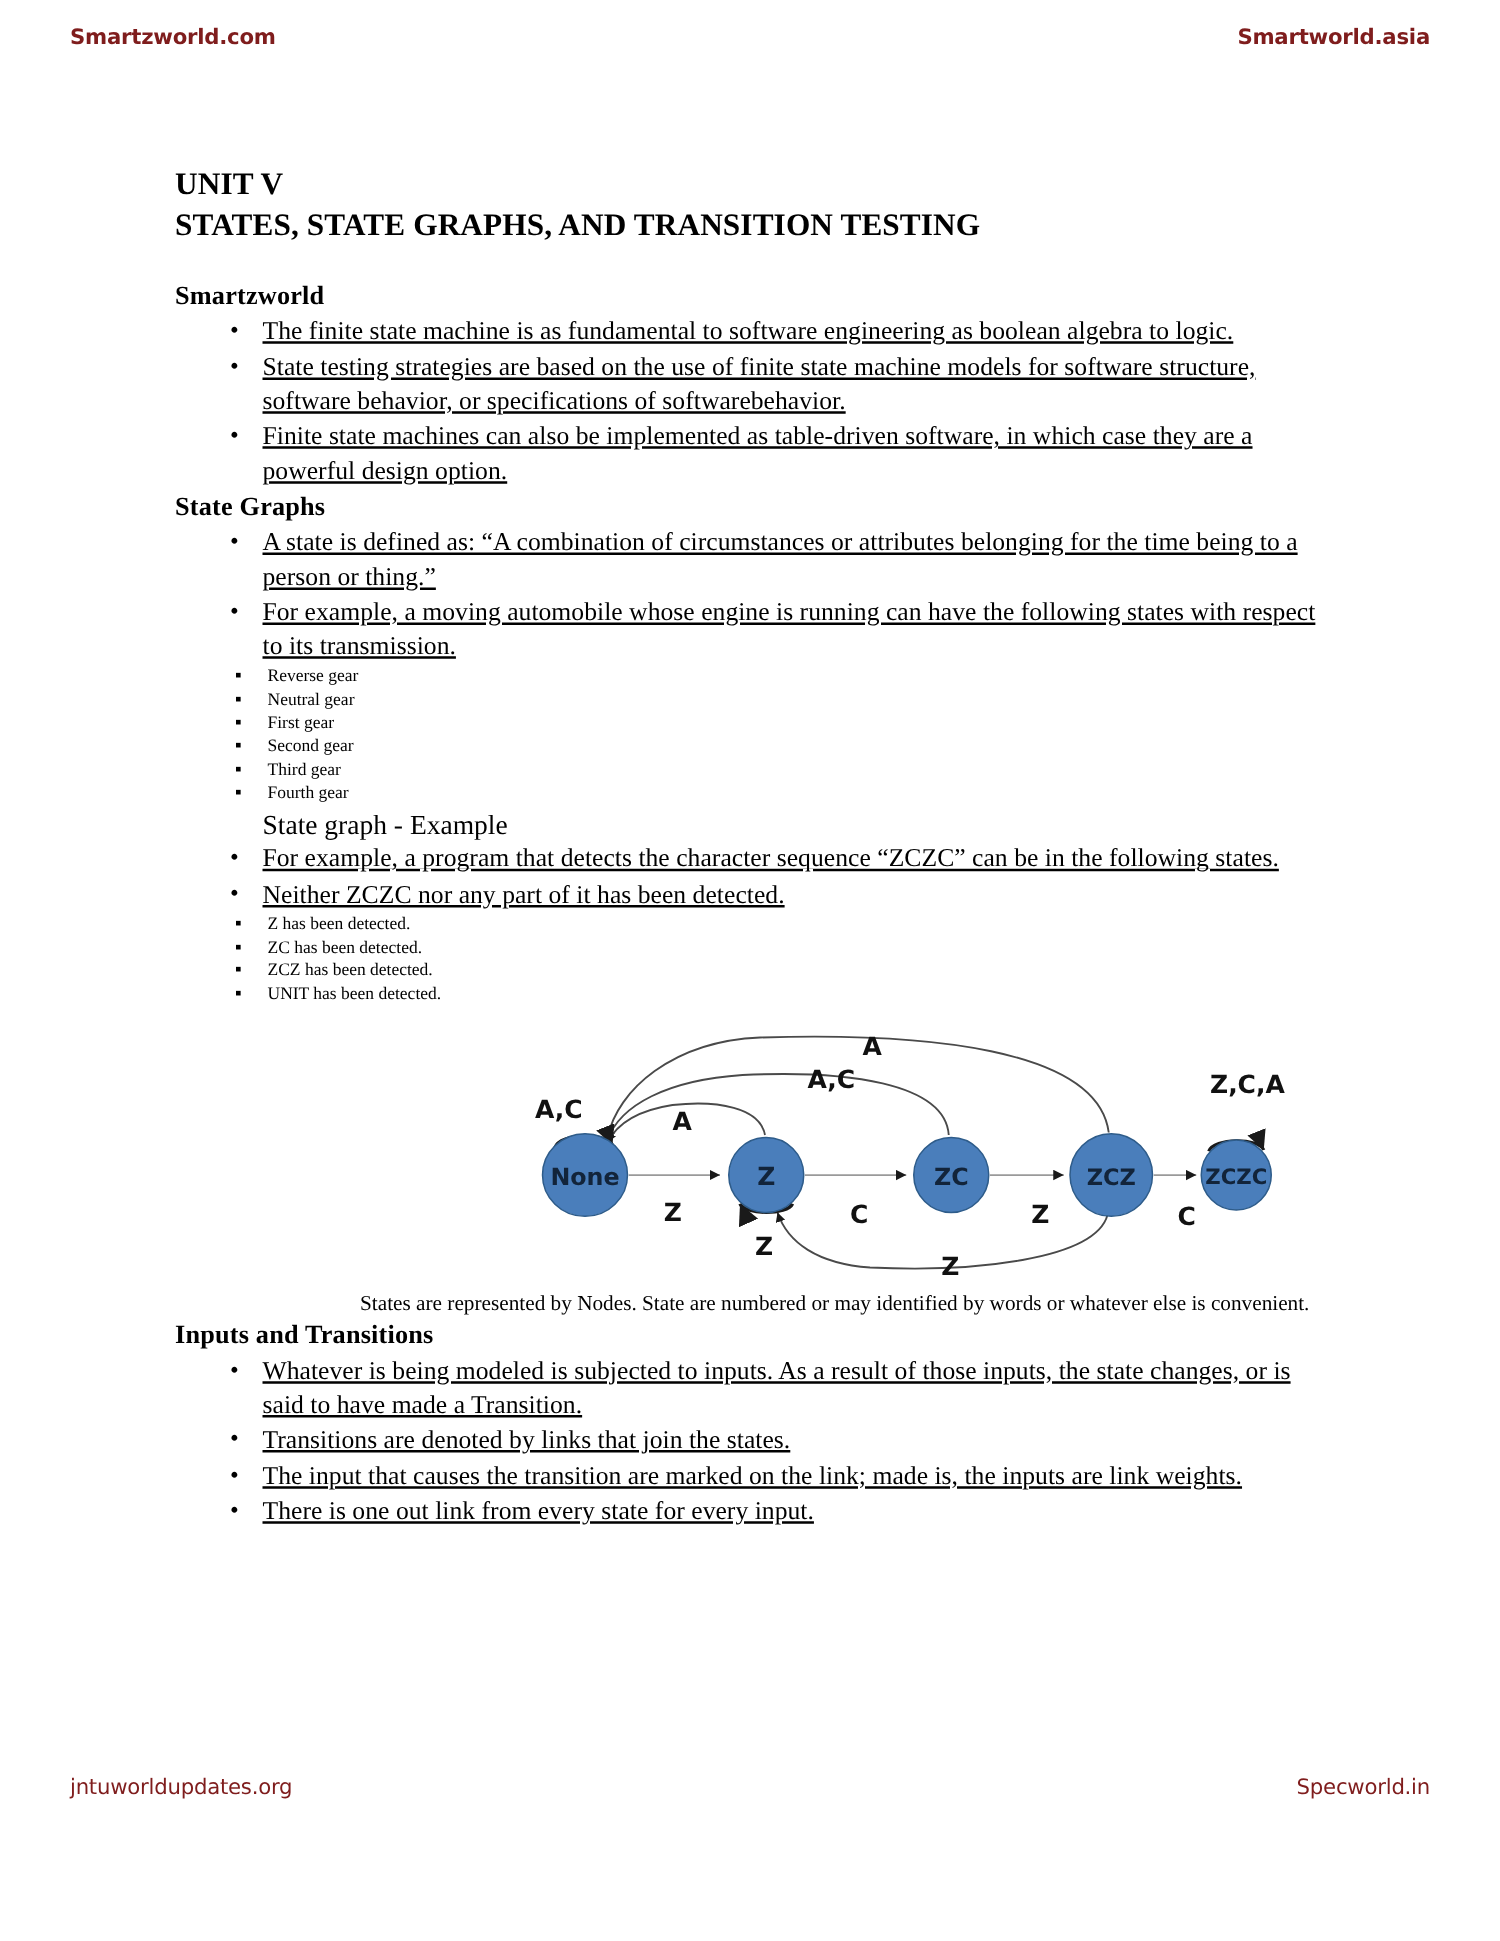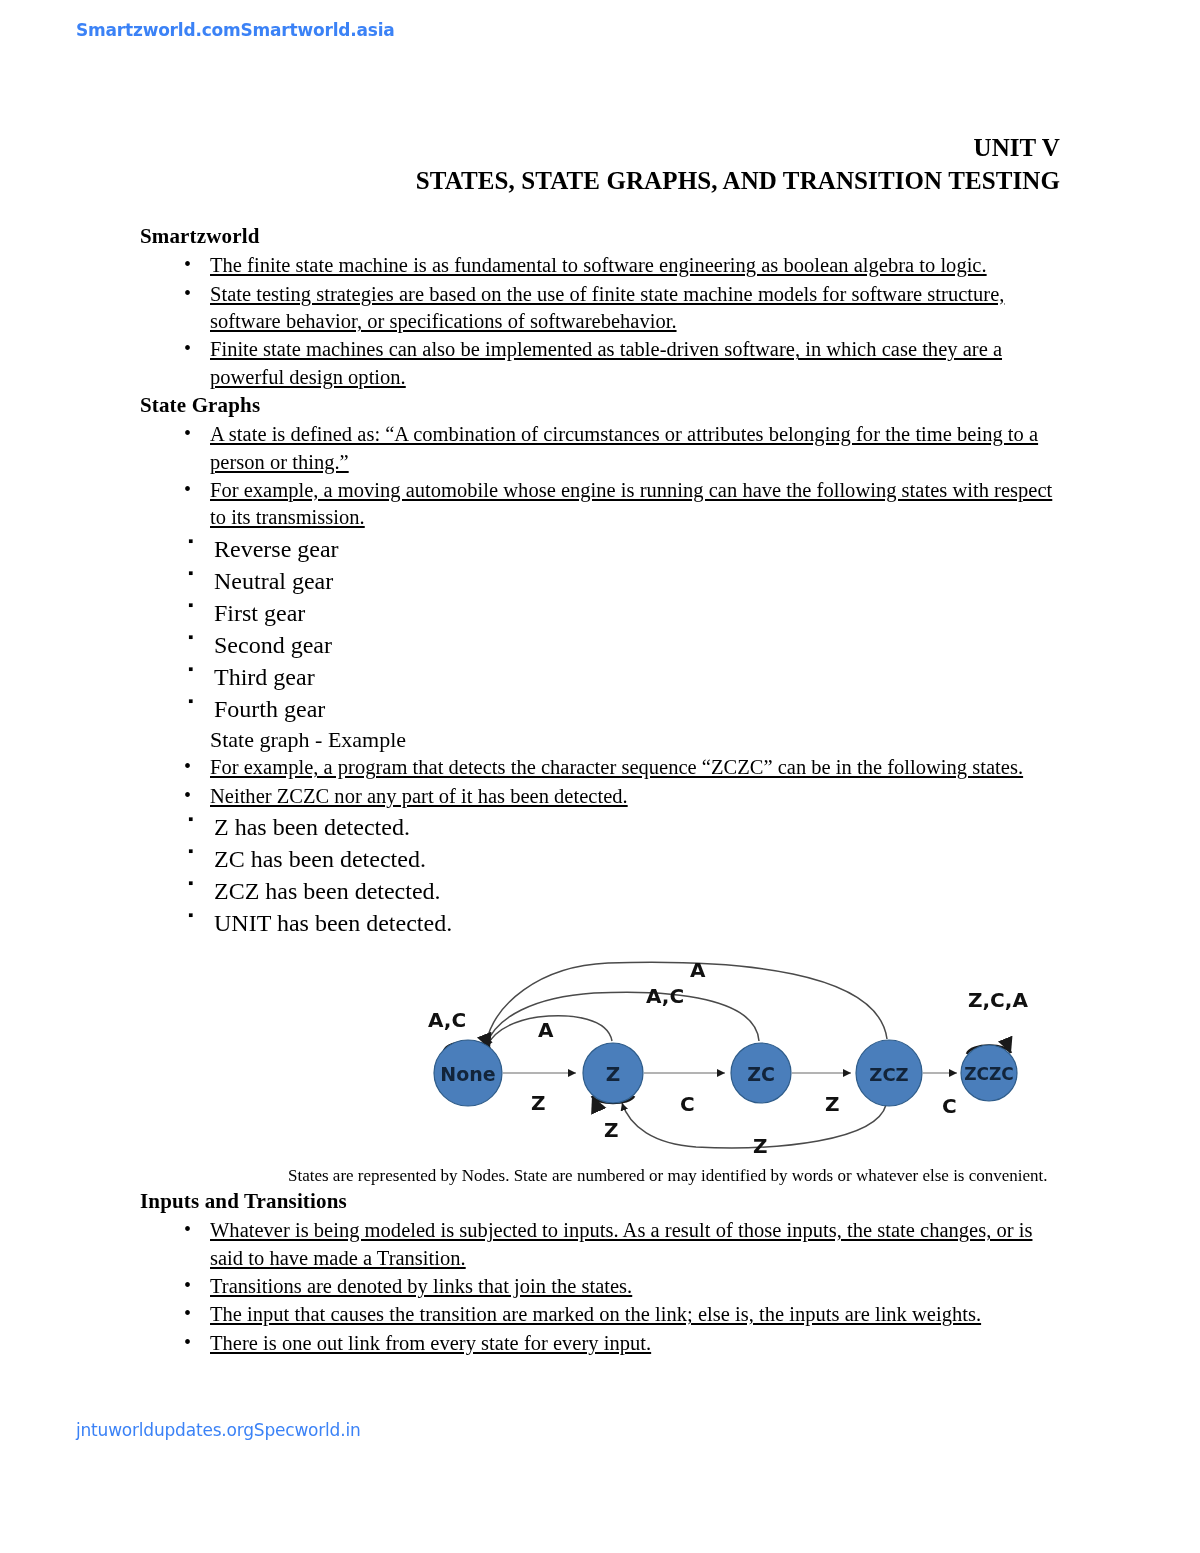--- a/index.html
+++ b/index.html
@@ -18,43 +18,43 @@
     overflow: hidden;
     box-sizing: border-box;
   }
 
   
   .runner {
     position: absolute;
     left: 0;
     width: 1200px;
     display: flex;
-    justify-content: flex-start;
-    padding: 0 76px;
+    justify-content: space-between;
+    padding: 0 56px;
     box-sizing: border-box;
     font-family: "DejaVu Sans", "Liberation Sans", sans-serif;
     font-size: 17px;
     font-weight: 700;
     letter-spacing: -0.2px;
-    color: #3b82f6;
+    color: #7f1d1d;
   }
   .runner-top { top: 20px; }
   .runner-bottom { top: 1420px; font-weight: 400; }
   .runner span { white-space: nowrap; }
 
   
   .content {
     position: absolute;
     left: 140px;
     top: 132px;
     width: 920px;
   }
 
   .doc-title {
-    text-align: right;
+    text-align: left;
     font-weight: 700;
     font-size: 25px;
     line-height: 1.30;
     letter-spacing: 0.1px;
     margin: 0 0 26px 0;
   }
   .doc-title .l2 { display: block; }
 
   h2.section {
     font-size: 21px;
@@ -87,21 +87,21 @@
   }
 
   ul.lvl2 {
     list-style: none;
     margin: 0;
     padding: 0;
   }
   ul.lvl2 > li {
     position: relative;
     padding-left: 74px;
-    font-size: 24px;
+    font-size: 14px;
     line-height: 1.335;
     margin: 0;
   }
   ul.lvl2 > li::before {
     content: "\25AA";
     position: absolute;
     left: 48px;
     top: -2px;
     font-size: 15px;
   }
@@ -272,21 +272,21 @@
         </g>
       </svg>
     </div>
 
     <div class="caption-block">States are represented by Nodes. State are numbered or may identified by words or whatever else is convenient.</div>
 
     <h2 class="section">Inputs and Transitions</h2>
     <ul class="lvl1">
       <li>Whatever is being modeled is subjected to inputs. As a result of those inputs, the state changes, or is said to have made a Transition.</li>
       <li>Transitions are denoted by links that join the states.</li>
-      <li>The input that causes the transition are marked on the link; else is, the inputs are link weights.</li>
+      <li>The input that causes the transition are marked on the link; made is, the inputs are link weights.</li>
       <li>There is one out link from every state for every input.</li>
     </ul>
 
   </div>
 
   <div class="runner runner-bottom">
     <span>jntuworldupdates.org</span>
     <span>Specworld.in</span>
   </div>
 

